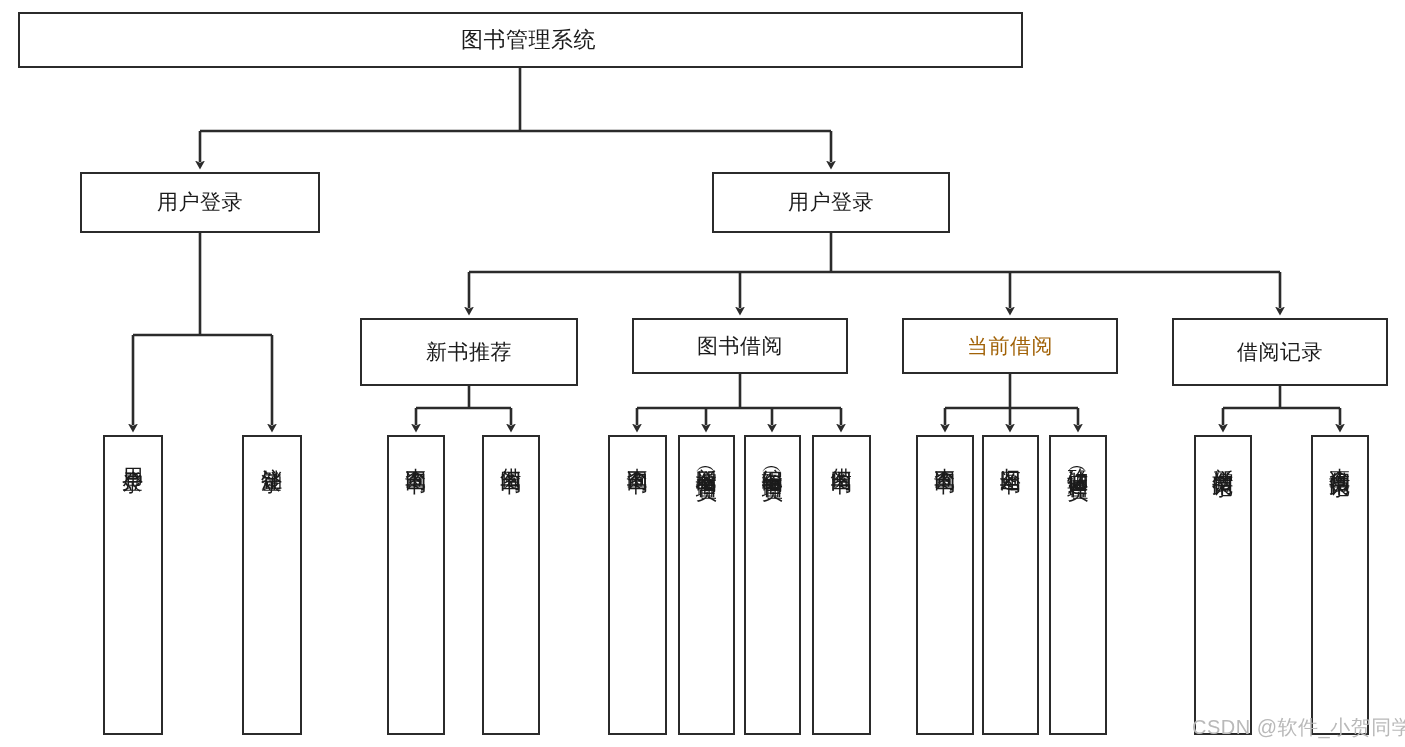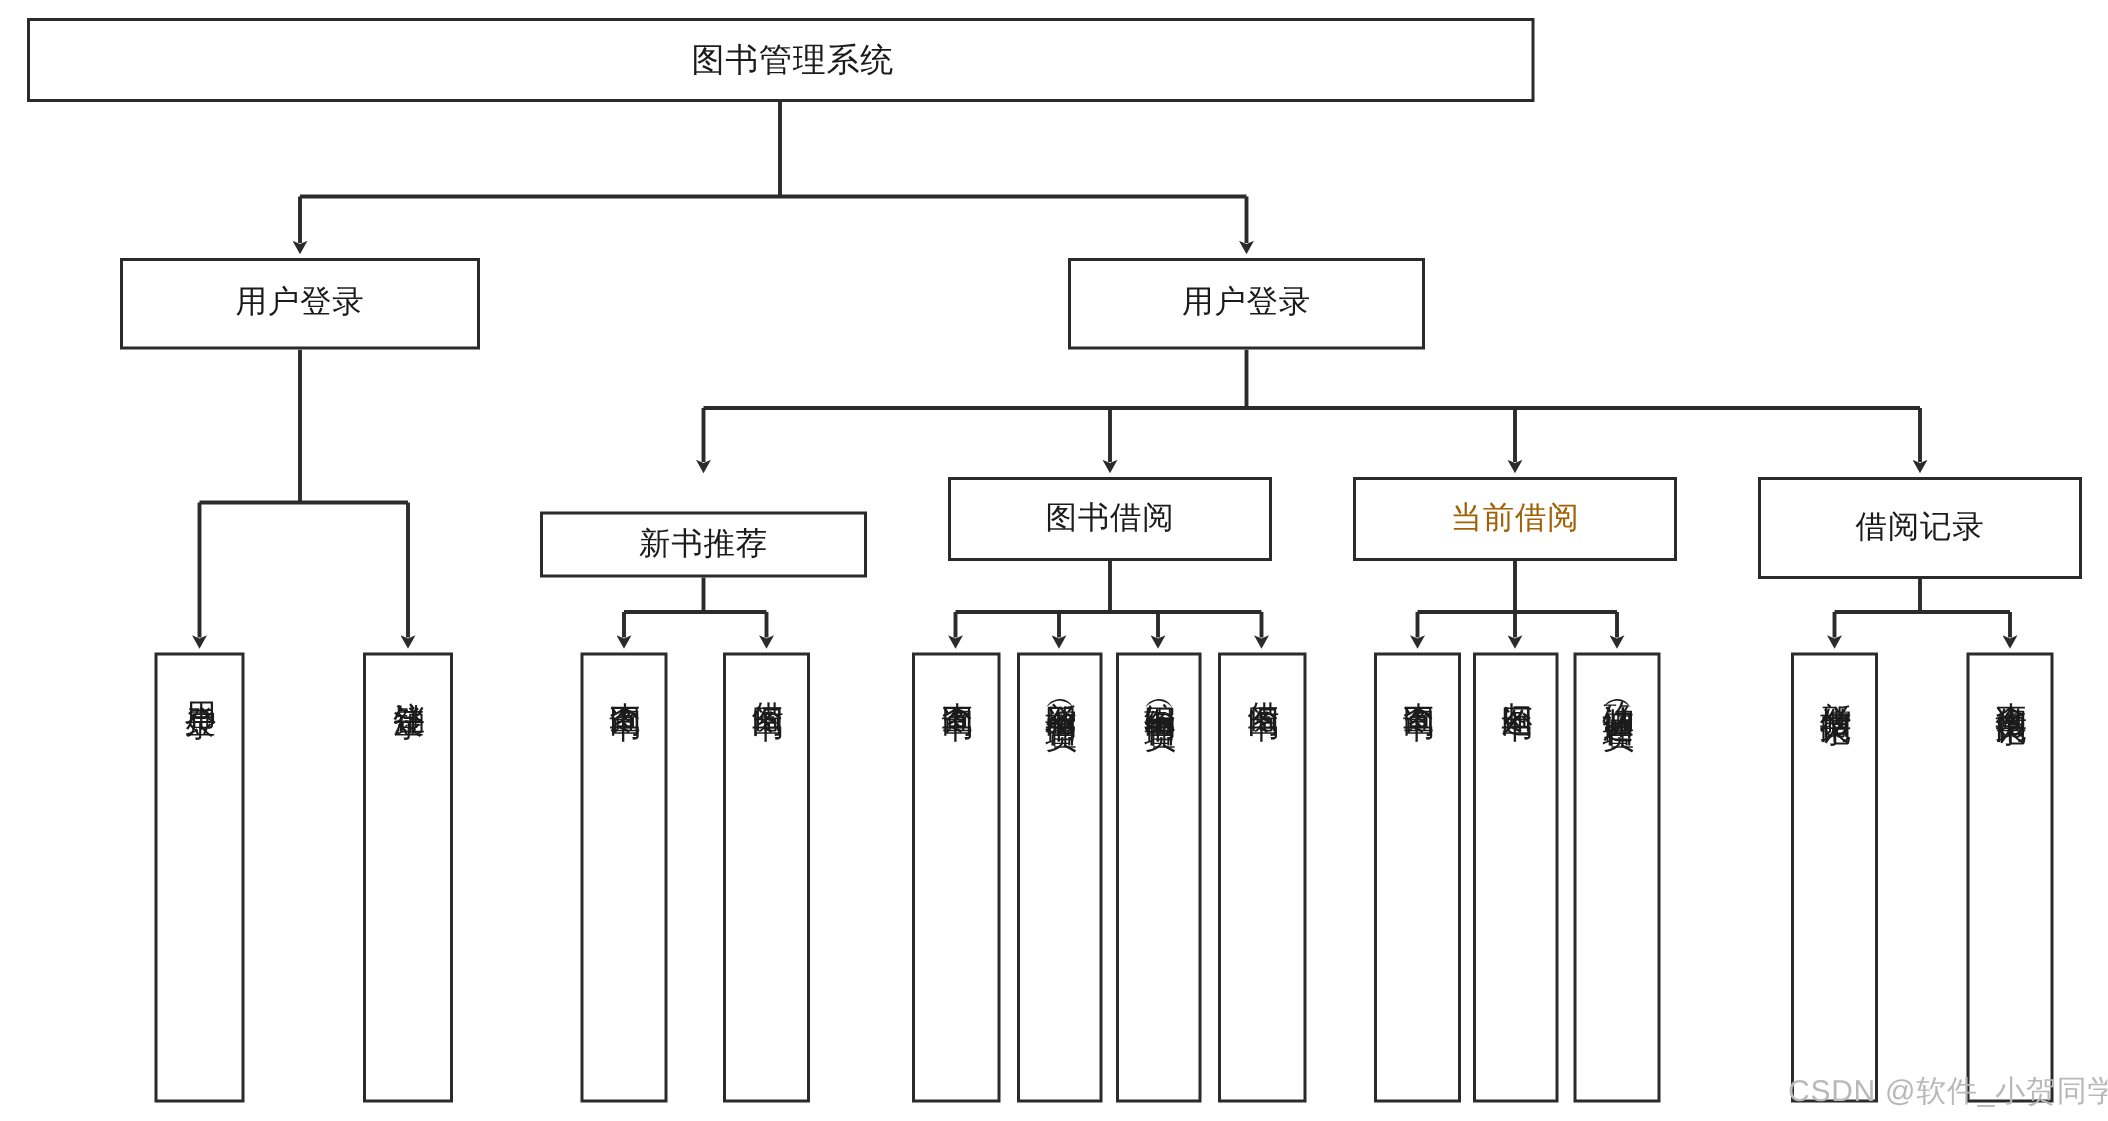--- a/index.html
+++ b/index.html
@@ -122,21 +122,21 @@
   <div id="node-layer">
       <div class="node-box horizontal root" style="left: 18px; top: 12px; width: 1005px; height: 56px; border-color: rgb(43, 43, 43); background: rgb(255, 255, 255);">
         <span class="node-label" style="color: rgb(27, 27, 27);">图书管理系统</span>
       </div>
       <div class="node-box horizontal" style="left: 80px; top: 172px; width: 240px; height: 61px; border-color: rgb(43, 43, 43); background: rgb(255, 255, 255);">
         <span class="node-label" style="color: rgb(27, 27, 27);">用户登录</span>
       </div>
       <div class="node-box horizontal" style="left: 712px; top: 172px; width: 238px; height: 61px; border-color: rgb(43, 43, 43); background: rgb(255, 255, 255);">
         <span class="node-label" style="color: rgb(27, 27, 27);">用户登录</span>
       </div>
-      <div class="node-box horizontal" style="left: 360px; top: 318px; width: 218px; height: 44px; border-color: rgb(43, 43, 43); background: rgb(255, 255, 255); margin-top: 23px;">
+      <div class="node-box horizontal" style="left: 360px; top: 318px; width: 218px; height: 68px; border-color: rgb(43, 43, 43); background: rgb(255, 255, 255);">
         <span class="node-label" style="color: rgb(27, 27, 27);">新书推荐</span>
       </div>
       <div class="node-box horizontal" style="left: 632px; top: 318px; width: 216px; height: 56px; border-color: rgb(43, 43, 43); background: rgb(255, 255, 255);">
         <span class="node-label" style="color: rgb(27, 27, 27);">图书借阅</span>
       </div>
       <div class="node-box horizontal" style="left: 902px; top: 318px; width: 216px; height: 56px; border-color: rgb(43, 43, 43); background: rgb(255, 255, 255);">
         <span class="node-label" style="color: #a16207;">当前借阅</span>
       </div>
       <div class="node-box horizontal" style="left: 1172px; top: 318px; width: 216px; height: 68px; border-color: rgb(43, 43, 43); background: rgb(255, 255, 255);">
         <span class="node-label" style="color: rgb(27, 27, 27);">借阅记录</span>

